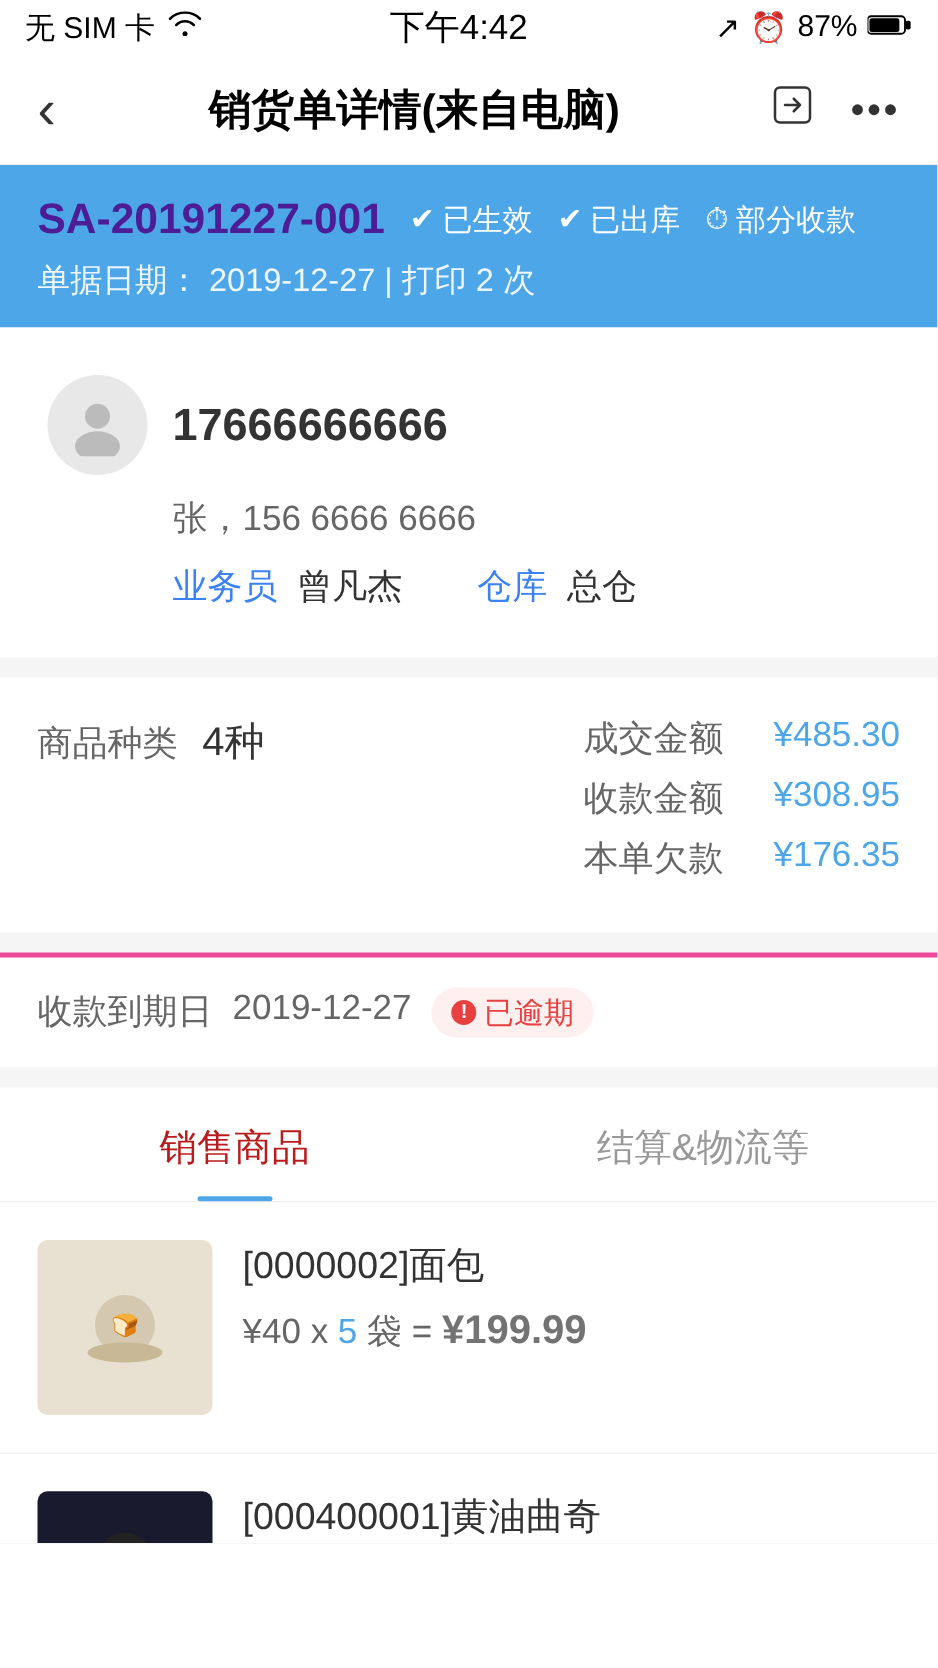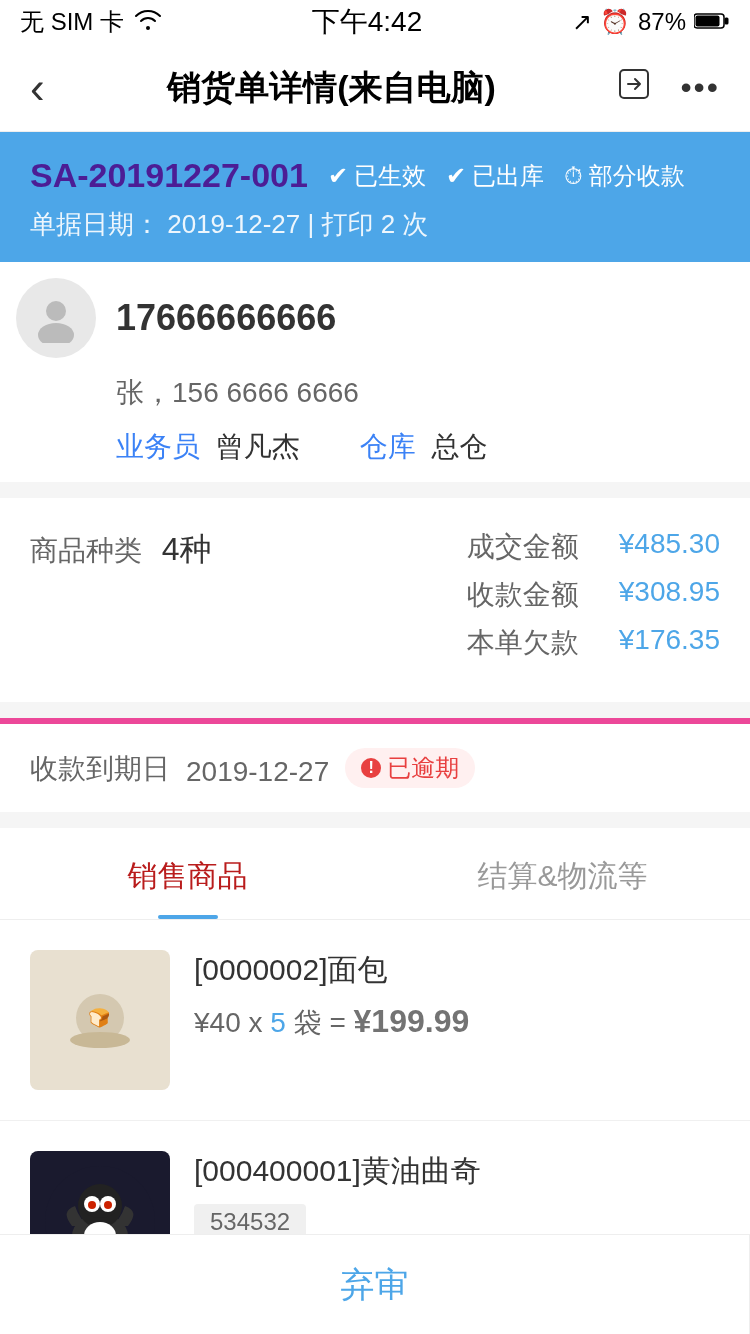--- a/index.html
+++ b/index.html
@@ -75,21 +75,21 @@
       color: #fff;
     }
     .order-date {
       font-size: 26px;
       color: rgba(255,255,255,0.9);
     }
 
     
     .customer-section {
       background: #fff;
-      padding: 16px;
+      padding: 38px;
       margin-bottom: 16px;
     }
     .customer-row {
       display: flex;
       align-items: center;
       gap: 20px;
       margin-bottom: 16px;
     }
     .avatar {
       width: 80px;
@@ -144,25 +144,25 @@
     }
     .stat-label { color: #666; }
     .stat-value { color: #4da6e8; font-weight: 500; }
 
     
     .due-section {
       background: #fff;
       padding: 24px 30px;
       margin-bottom: 16px;
       display: flex;
-      align-items: flex-end;
+      align-items: flex-start;
       gap: 16px;
       font-size: 28px;
       color: #666;
-      border-top: 6px solid #ec4899;
+      border-top: 4px solid #ec4899;
     }
     .overdue-badge {
       background: #fff0f0;
       color: #e84040;
       border-radius: 20px;
       padding: 4px 16px;
       font-size: 24px;
       display: flex;
       align-items: center;
       gap: 6px;
@@ -496,16 +496,13 @@
         <span>个</span>
         <span> = </span>
         <span class="price-total">¥8.28</span>
       </div>
     </div>
   </div>
 
 </div>
 
 <div class="bottom-bar">
-  <div class="bottom-btn cancel">
-    <span>弃审</span>
-  </div>
 </div>
 
 </body></html>

